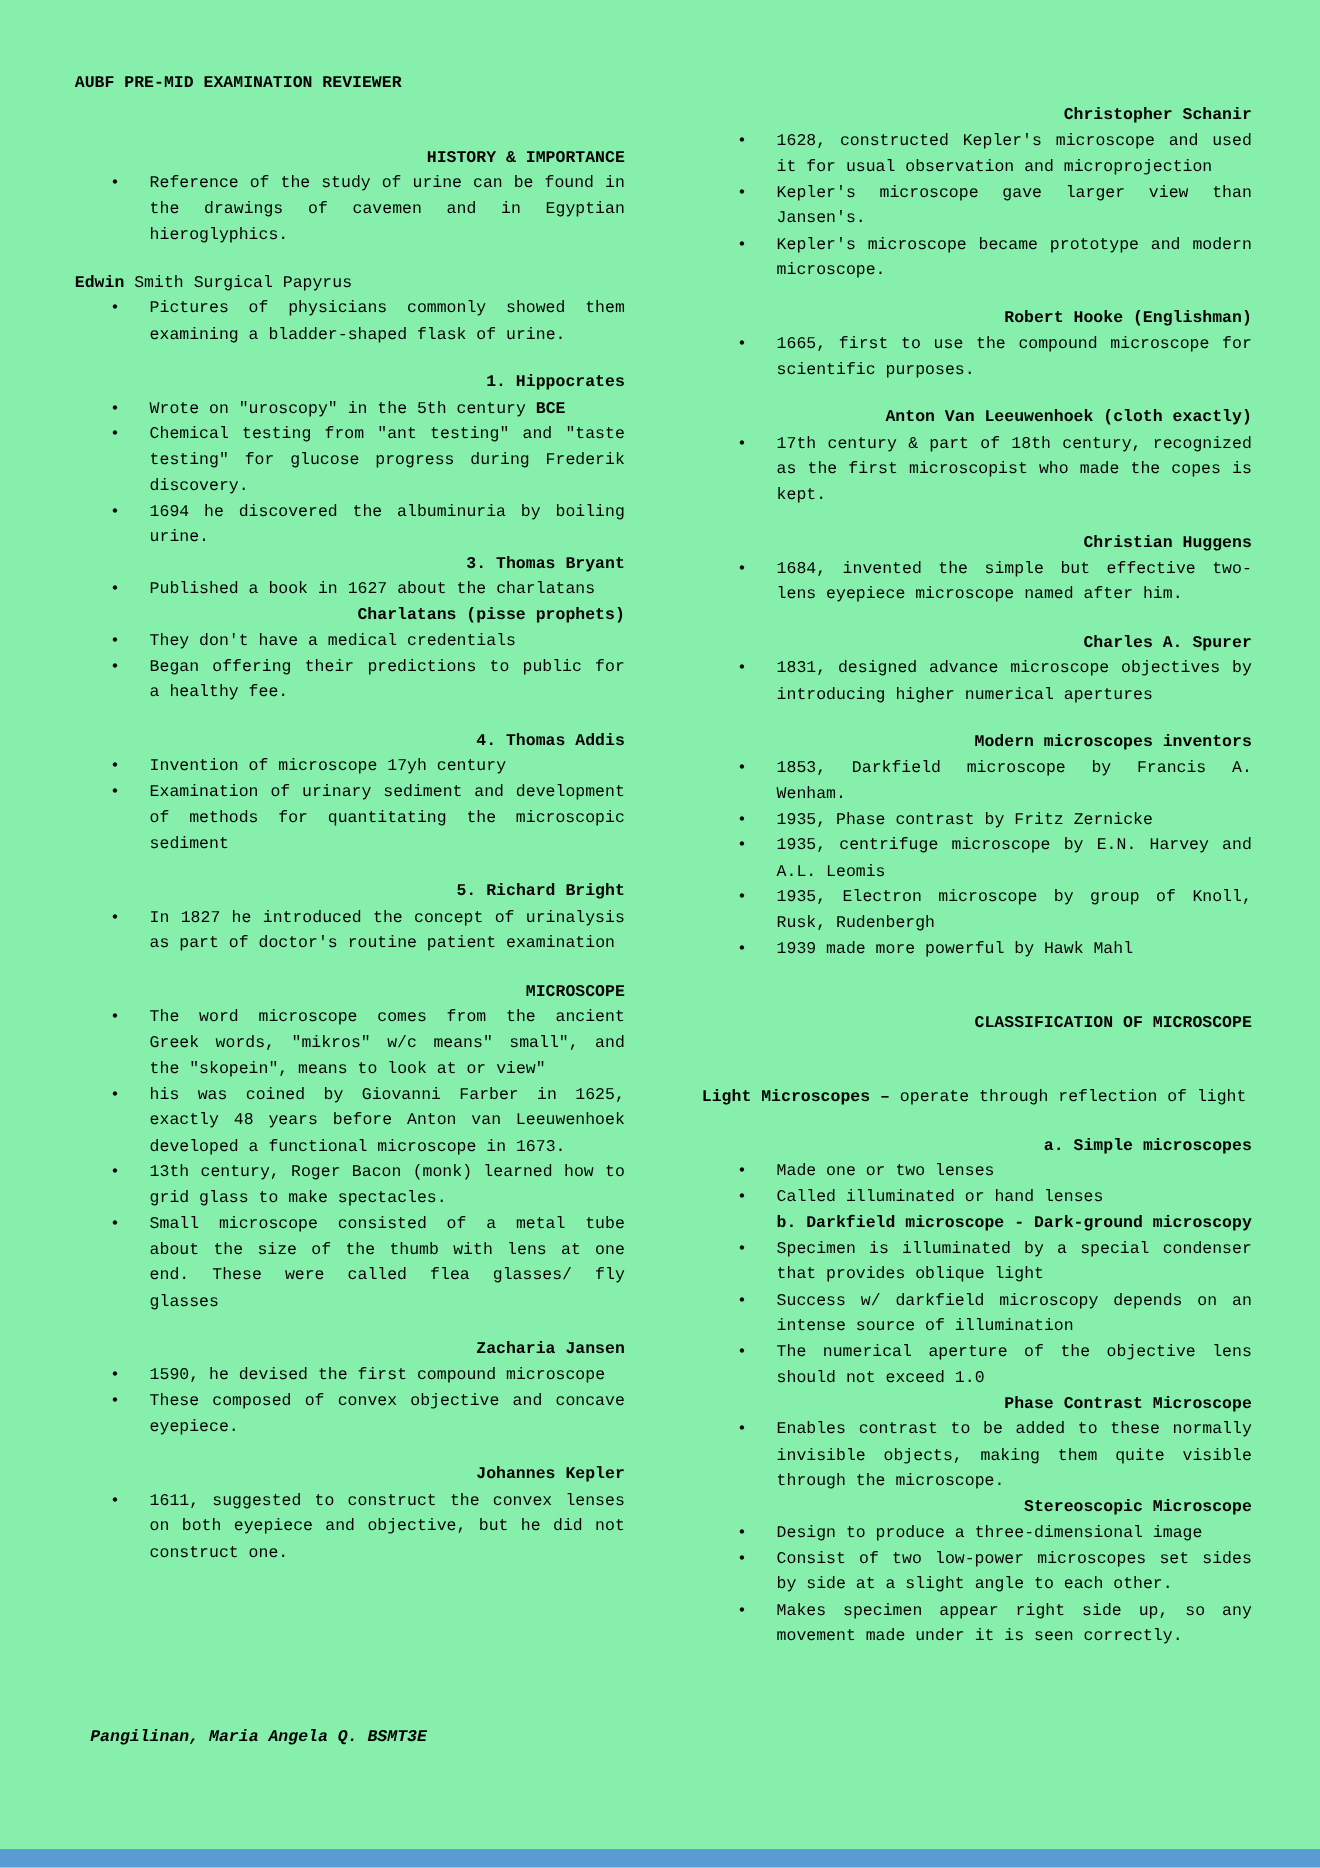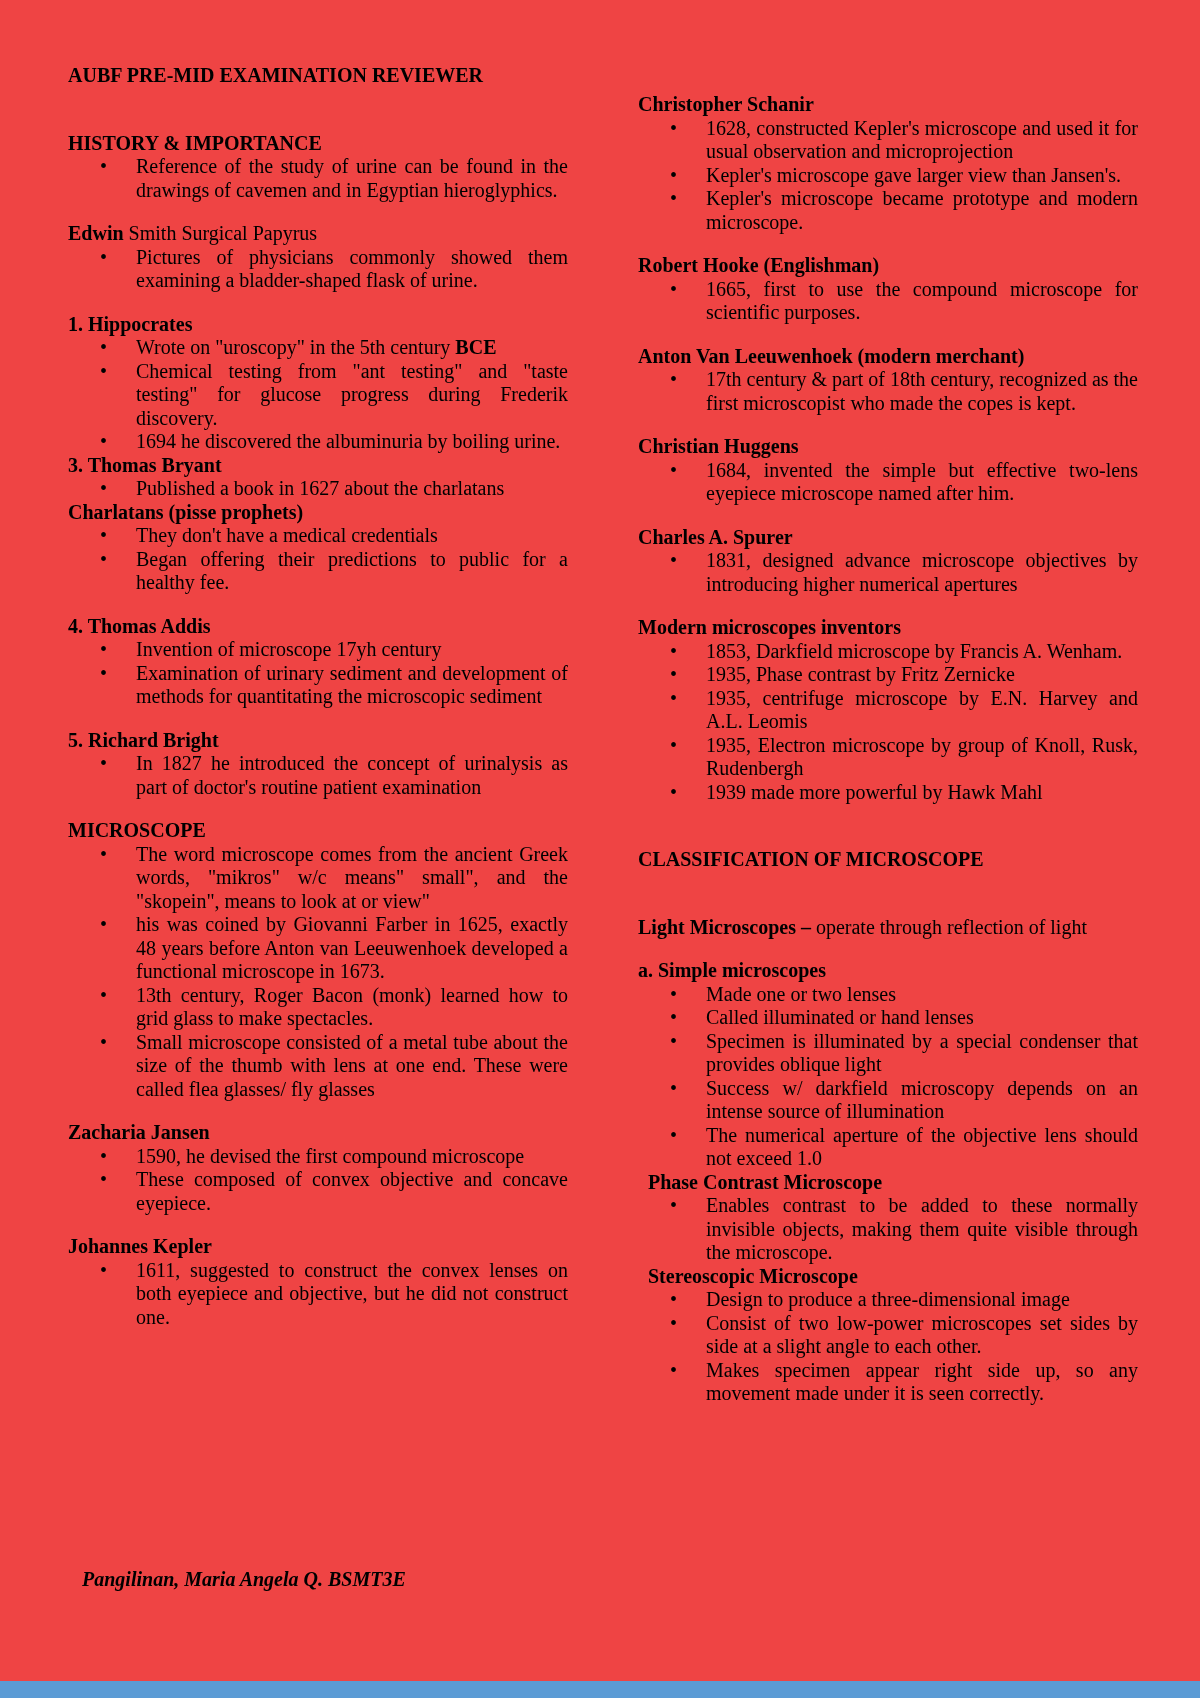--- a/index.html
+++ b/index.html
@@ -1,28 +1,28 @@
 <!DOCTYPE html>
 <html><head>
 <meta charset="utf-8">
 <style>
   html,body{margin:0;padding:0;background:#ffffff;}
   .page{
     position:relative;
     width:1200px;height:1698px;
-    background:#ef4444;
-    font-family:Liberation Serif, serif;
-    font-size:20px;line-height:23.5px;color:#000;
+    background:#86efac;
+    font-family:Liberation Mono, monospace;
+    font-size:15px;line-height:23.5px;color:#000;
     overflow:hidden;
   }
   .cols{display:flex;gap:70px;padding:64px 62px 0 68px;}
   .col{width:500px;}
   .col-right{margin-top:29px;}
   .title{font-weight:bold;}
-  .h{font-weight:bold;}
+  .h{font-weight:bold;text-align:right;}
   .h.ind{padding-left:10px;}
   .gap1{margin-top:20px;}
   .gap2{margin-top:44px;}
   .para{text-align:justify;}
   .b{font-weight:bold;margin-top:43px;}
   .ul{}
   .li{position:relative;padding-left:68px;text-align:justify;}
   .dot{position:absolute;left:32px;top:0;}
   .footer{
     position:absolute;left:82px;top:1568px;
@@ -92,21 +92,21 @@
         <div class="h">Christopher Schanir</div>
         <div class="ul">
           <div class="li"><span class="dot">•</span><span class="bt">1628, constructed Kepler's microscope and used it for usual observation and microprojection</span></div>
           <div class="li"><span class="dot">•</span><span class="bt">Kepler's microscope gave larger view than Jansen's.</span></div>
           <div class="li"><span class="dot">•</span><span class="bt">Kepler's microscope became prototype and modern microscope.</span></div>
         </div>
         <div class="h gap1">Robert Hooke (Englishman)</div>
         <div class="ul">
           <div class="li"><span class="dot">•</span><span class="bt">1665, first to use the compound microscope for scientific purposes.</span></div>
         </div>
-        <div class="h gap1">Anton Van Leeuwenhoek (modern merchant)</div>
+        <div class="h gap1">Anton Van Leeuwenhoek (cloth exactly)</div>
         <div class="ul">
           <div class="li"><span class="dot">•</span><span class="bt">17th century &amp; part of 18th century, recognized as the first microscopist who made the copes is kept.</span></div>
         </div>
         <div class="h gap1">Christian Huggens</div>
         <div class="ul">
           <div class="li"><span class="dot">•</span><span class="bt">1684, invented the simple but effective two-lens eyepiece microscope named after him.</span></div>
         </div>
         <div class="h gap1">Charles A. Spurer</div>
         <div class="ul">
           <div class="li"><span class="dot">•</span><span class="bt">1831, designed advance microscope objectives by introducing higher numerical apertures</span></div>
@@ -119,20 +119,21 @@
           <div class="li"><span class="dot">•</span><span class="bt">1935, Electron microscope by group of Knoll, Rusk, Rudenbergh</span></div>
           <div class="li"><span class="dot">•</span><span class="bt">1939 made more powerful by Hawk Mahl</span></div>
         </div>
         <div class="h gap2">CLASSIFICATION OF MICROSCOPE</div>
         <div class="para gap2"><span class="b">Light Microscopes –</span><span> operate through reflection of light</span></div>
         <div class="h gap1">a. Simple microscopes</div>
         <div class="ul">
           <div class="li"><span class="dot">•</span><span class="bt">Made one or two lenses</span></div>
           <div class="li"><span class="dot">•</span><span class="bt">Called illuminated or hand lenses</span></div>
         </div>
+        <div class="h">b. Darkfield microscope - Dark-ground microscopy</div>
         <div class="ul">
           <div class="li"><span class="dot">•</span><span class="bt">Specimen is illuminated by a special condenser that provides oblique light</span></div>
           <div class="li"><span class="dot">•</span><span class="bt">Success w/ darkfield microscopy depends on an intense source of illumination</span></div>
           <div class="li"><span class="dot">•</span><span class="bt">The numerical aperture of the objective lens should not exceed 1.0</span></div>
         </div>
         <div class="h ind">Phase Contrast Microscope</div>
         <div class="ul">
           <div class="li"><span class="dot">•</span><span class="bt">Enables contrast to be added to these normally invisible objects, making them quite visible through the microscope.</span></div>
         </div>
         <div class="h ind">Stereoscopic Microscope</div>

